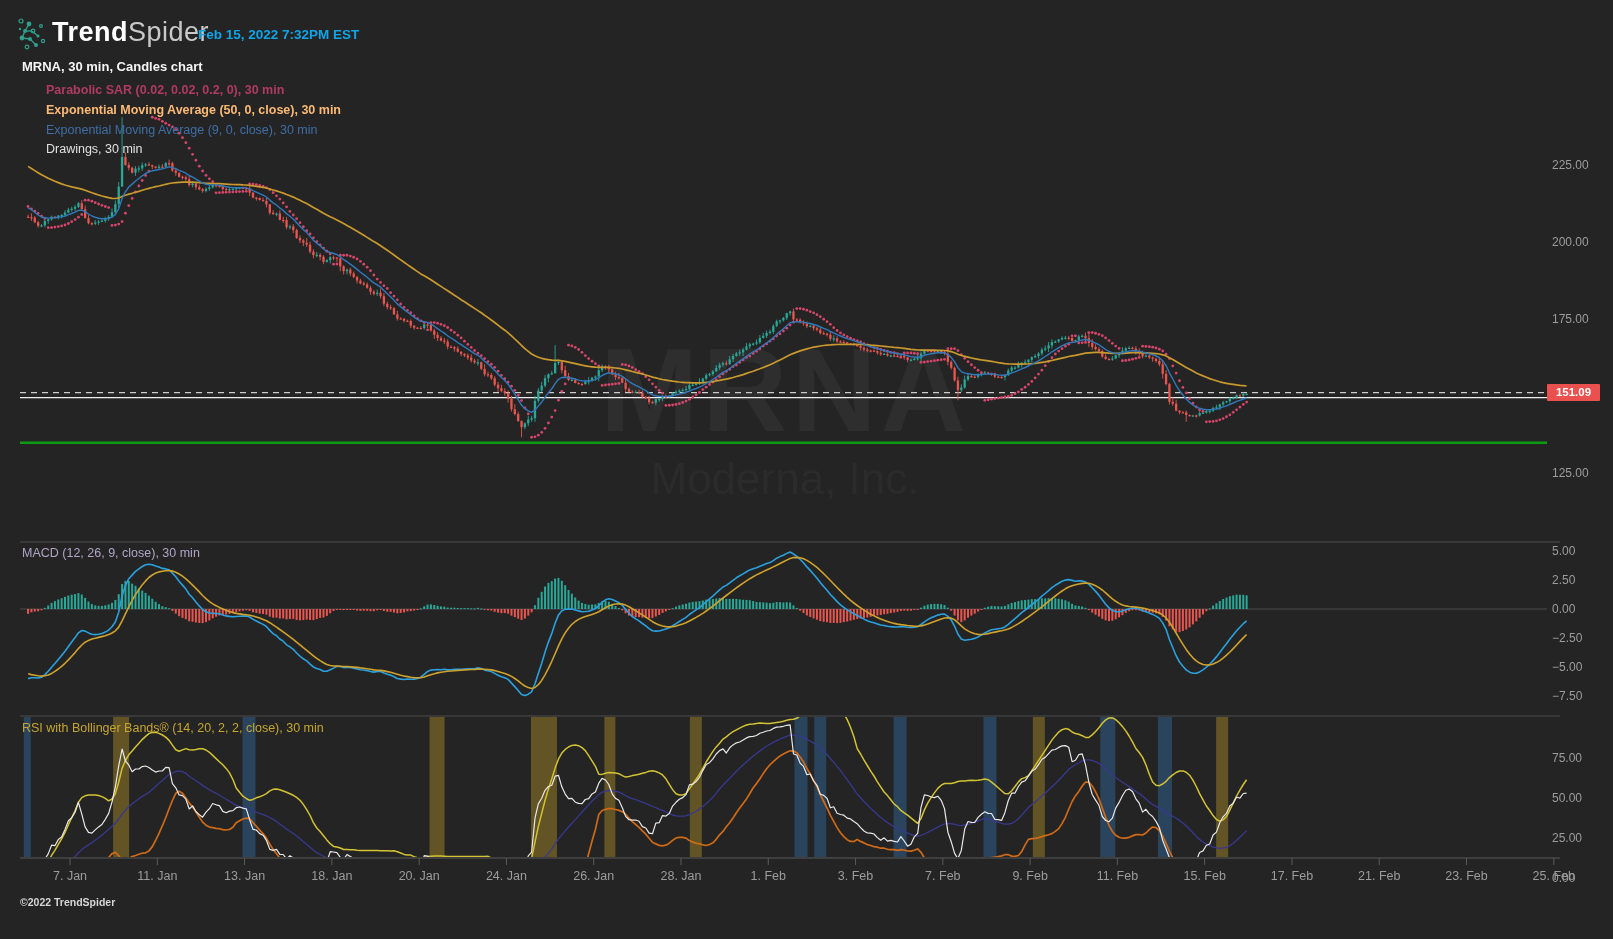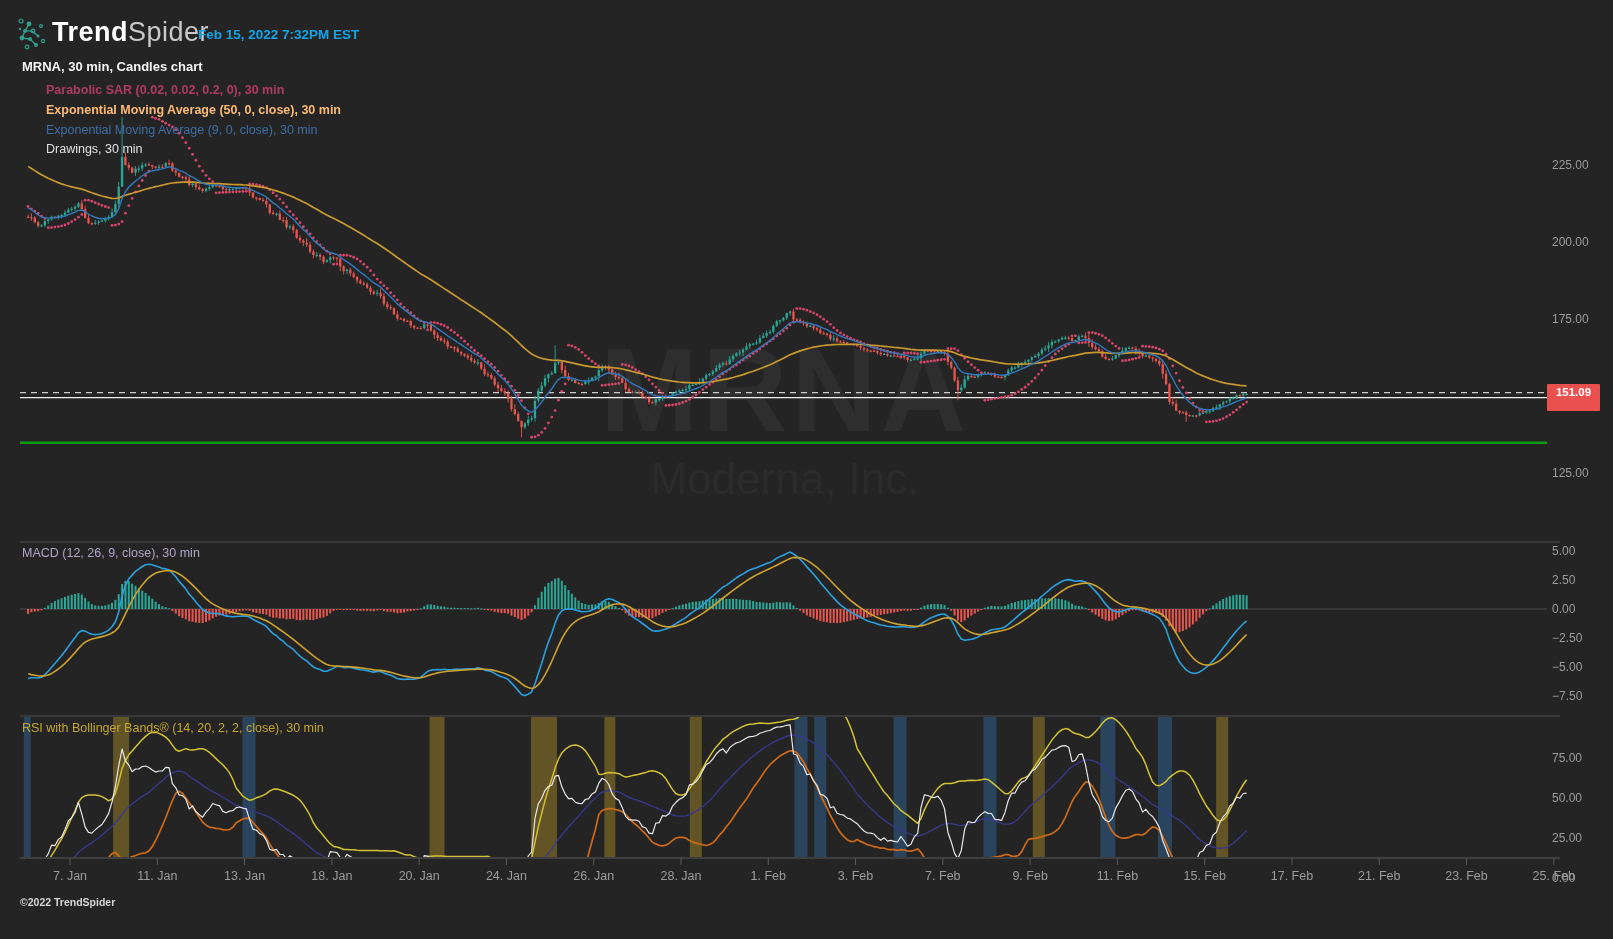--- a/index.html
+++ b/index.html
@@ -18,21 +18,21 @@
   #leg-ema9{top:123px;color:#3f6ea6;}
   #leg-draw{top:142px;color:#e0e0e0;font-weight:normal;}
   #macd-label{left:22px;top:546px;font-size:12.5px;color:#b0a5c6;}
   #rsi-label{left:22px;top:721px;font-size:12.5px;color:#c6a62f;}
   #copyright{left:20px;top:896px;font-size:10.5px;font-weight:bold;color:#d6d6d6;}
   
   #watermark{left:0;top:330px;width:1570px;text-align:center;color:#2e2e2e;user-select:none;}
   #wm1{font-size:118px;font-weight:bold;letter-spacing:4px;line-height:120px;}
   #wm2{font-size:44px;line-height:58px;color:#2b2b2b;}
   
-  #price-badge{left:1547px;top:384px;width:53px;height:27px;background:#e9504e;color:#ffffff;
+  #price-badge{left:1547px;top:384px;width:53px;height:17px;background:#e9504e;color:#ffffff;
     font-size:11.5px;font-weight:bold;text-align:center;line-height:17px;border-radius:1px;}
   
   text.axlab{font-family:"Liberation Sans",sans-serif;font-size:12px;fill:#9c9c9c;}
   text.xlab{font-family:"Liberation Sans",sans-serif;font-size:12.5px;fill:#9c9c9c;}
   svg{display:block;}
 </style>
 </head>
 <body>
 
 <div id="stage">

